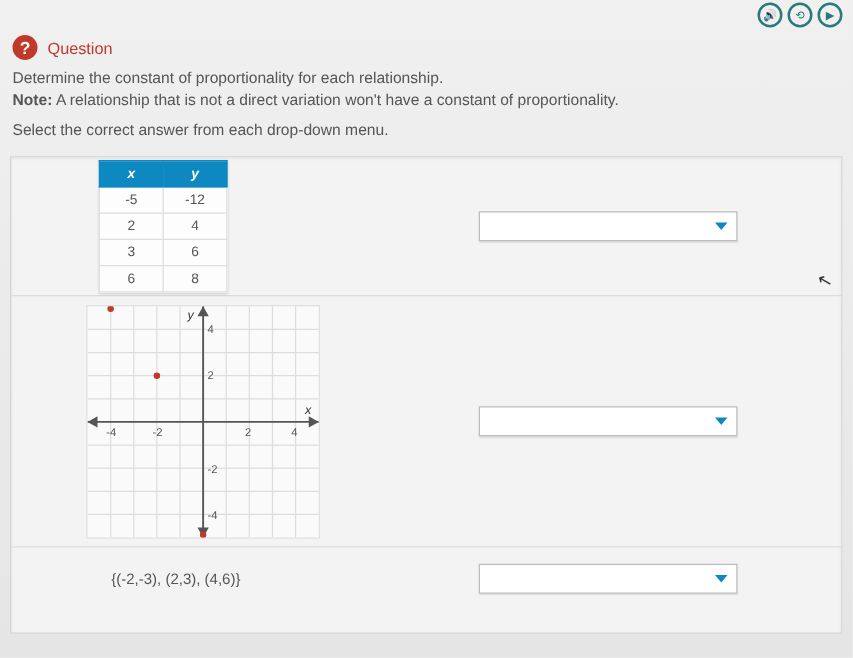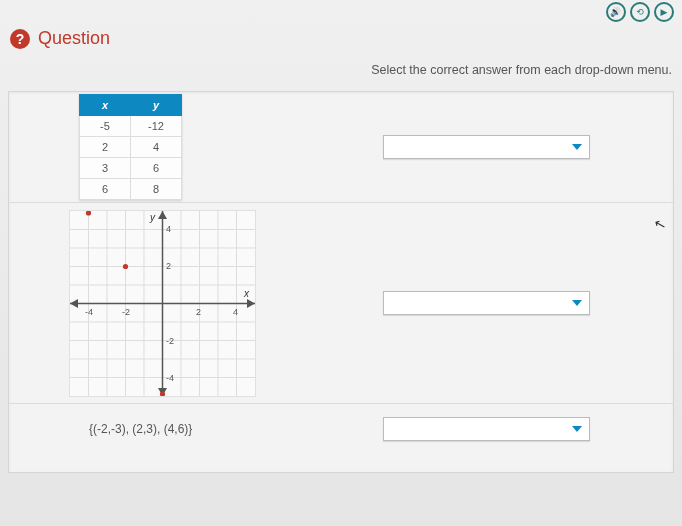--- a/index.html
+++ b/index.html
@@ -49,36 +49,35 @@
     background: #c0392b;
     color: #fff;
     font-weight: bold;
     font-size: 14px;
     display: flex;
     align-items: center;
     justify-content: center;
   }
   .q-title {
     color: #c0392b;
-    font-size: 18px;
+    font-size: 13px;
   }
   .instructions {
     padding: 0 10px 4px 10px;
     font-size: 12.5px;
     color: #555;
     line-height: 1.4;
   }
   .instructions .note-label {
     font-weight: bold;
   }
   .select-line {
     padding: 4px 10px 10px 10px;
     font-size: 12.5px;
     color: #555;
-    text-align: right;
   }
   .content-box {
     margin: 4px 8px 0 8px;
     border: 1px solid #d5d5d5;
     background: #f3f3f3;
     height: 380px;
     position: relative;
     box-shadow: inset 0 1px 3px rgba(0,0,0,0.06);
   }
   .row {
@@ -175,20 +174,24 @@
     <div class="circ">⟲</div>
     <div class="circ">▶</div>
   </div>
 
   <div class="question-header">
     <div class="q-icon">?</div>
     <div class="q-title">Question</div>
   </div>
 
   <div class="instructions">
+    <div>Determine the constant of proportionality for each relationship.</div>
+    <div>
+      <span class="note-label">Note:</span><span> A relationship that is not a direct variation won't have a constant of proportionality.</span>
+    </div>
   </div>
   <div class="select-line">Select the correct answer from each drop-down menu.</div>
 
   <div class="content-box">
 
     <div class="row" style="height:110px;">
       <div class="left-cell">
         <table class="xy-table">
           <tbody>
               <tr>

